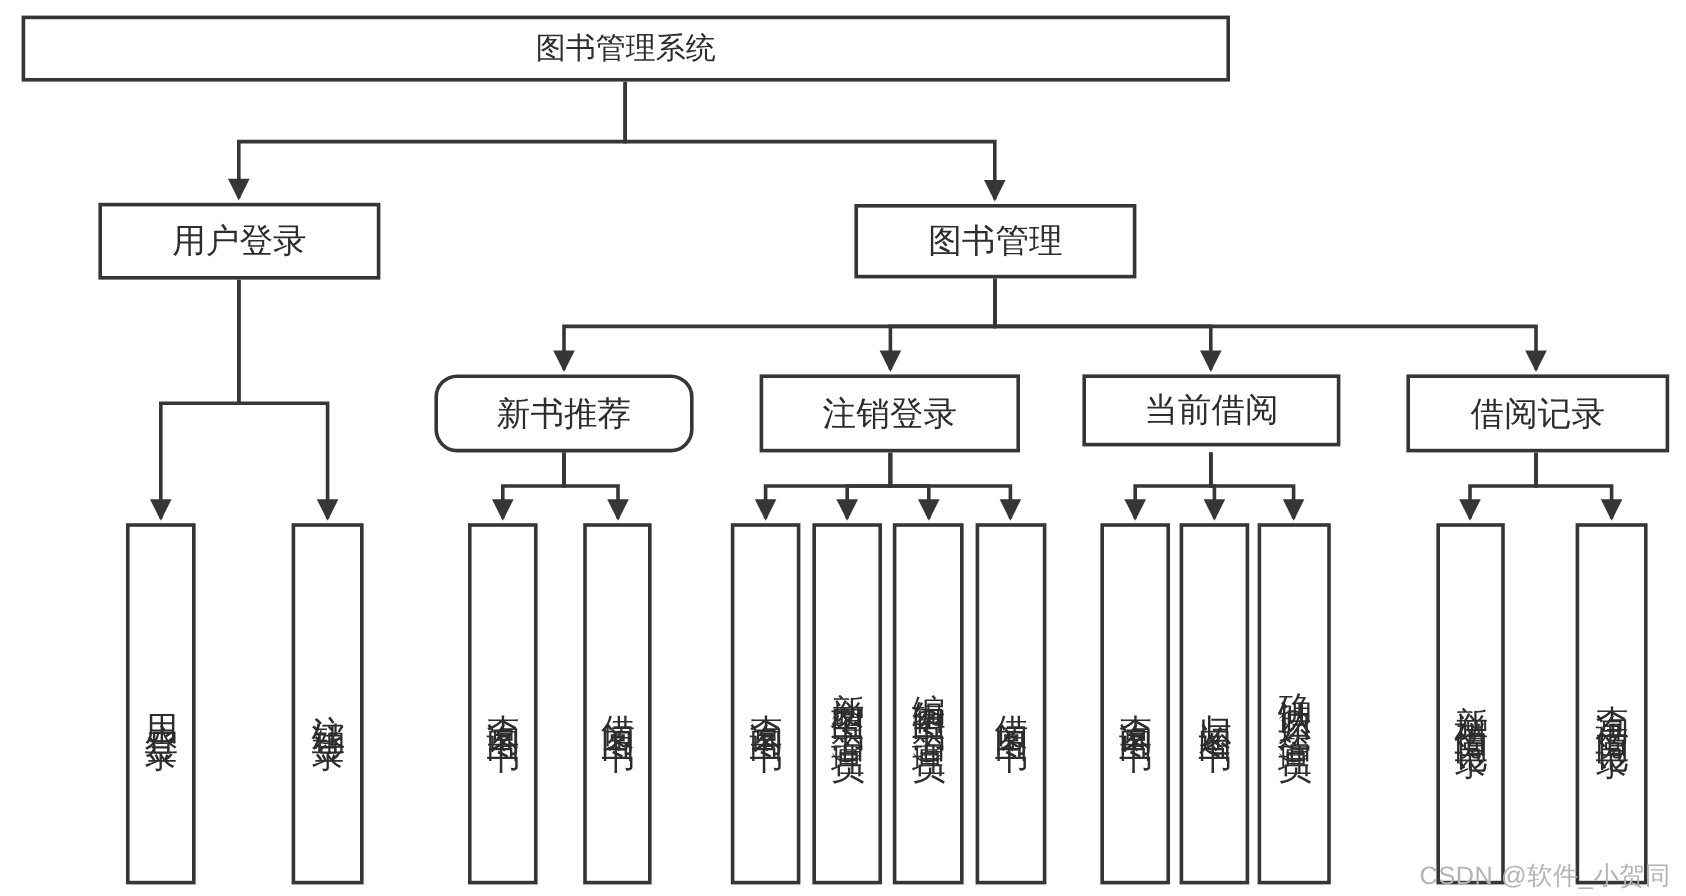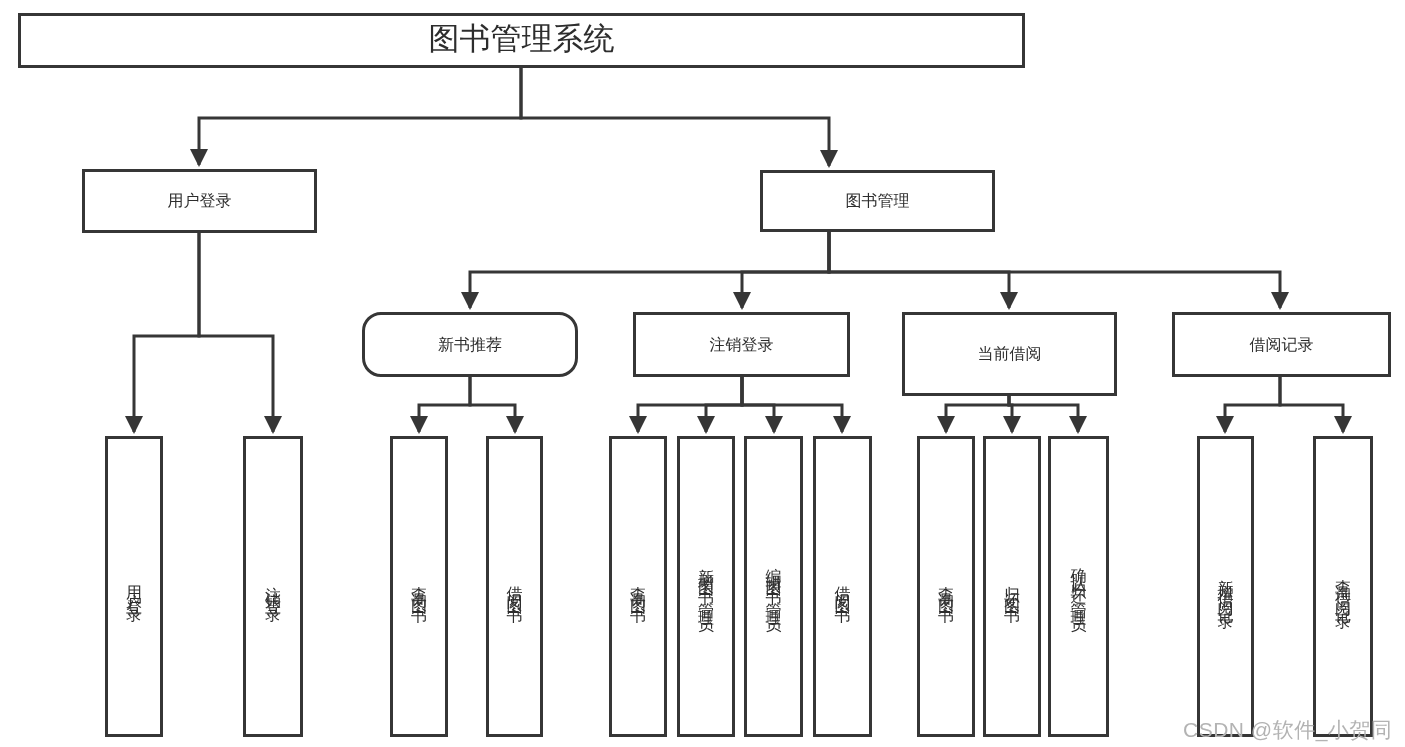--- a/index.html
+++ b/index.html
@@ -25,26 +25,26 @@
     z-index: 1;
   }
   .box {
     position: absolute;
     box-sizing: border-box;
     border: 3px solid #363636;
     background: #ffffff;
     display: flex;
     align-items: center;
     justify-content: center;
-    font-size: 16px;
+    font-size: 28px;
     line-height: 1;
     z-index: 2;
     white-space: nowrap;
   }
-  .box.root-box { font-size: 31px; font-family: Liberation Mono, monospace; }
+  .box.root-box { font-size: 25px; }
   .vbox span {
     writing-mode: vertical-rl;
     text-orientation: mixed;
     letter-spacing: 7px;
     line-height: 1;
     white-space: nowrap;
   }
   .watermark {
     position: absolute;
     left: 1183px;
@@ -92,25 +92,25 @@
       <path d="M1009,377 V405 H1078 V432" marker-end="url(#arw)"></path>
 
       <path d="M1280,377 V405 H1225 V432" marker-end="url(#arw)"></path>
       <path d="M1280,377 V405 H1343 V432" marker-end="url(#arw)"></path>
     </g>
   </svg>
 
   <div class="box root-box" style="left:18px; top:13px; width:1007px; height:55px;">图书管理系统</div>
 
   <div class="box" style="left:82px; top:169px; width:235px; height:64px;">用户登录</div>
-  <div class="box" style="left:712px; top:170px; width:235px; height:62px;margin-left:48px;">图书管理</div>
+  <div class="box" style="left:712px; top:170px; width:235px; height:62px;">图书管理</div>
 
   <div class="box" style="left:362px; top:312px; width:216px; height:65px;border-radius:19px;">新书推荐</div>
   <div class="box" style="left:633px; top:312px; width:217px; height:65px;">注销登录</div>
-  <div class="box" style="left:902px; top:312px; width:215px; height:84px;">当前借阅</div>
+  <div class="box" style="left:902px; top:312px; width:215px; height:60px;">当前借阅</div>
   <div class="box" style="left:1172px; top:312px; width:219px; height:65px;">借阅记录</div>
 
   <div class="box vbox" style="left:105px; top:436px; width:58px; height:301px;">
     <span>用户登录</span>
   </div>
   <div class="box vbox" style="left:243px; top:436px; width:60px; height:301px;">
     <span>注销登录</span>
   </div>
 
   <div class="box vbox" style="left:390px; top:436px; width:58px; height:301px;">

